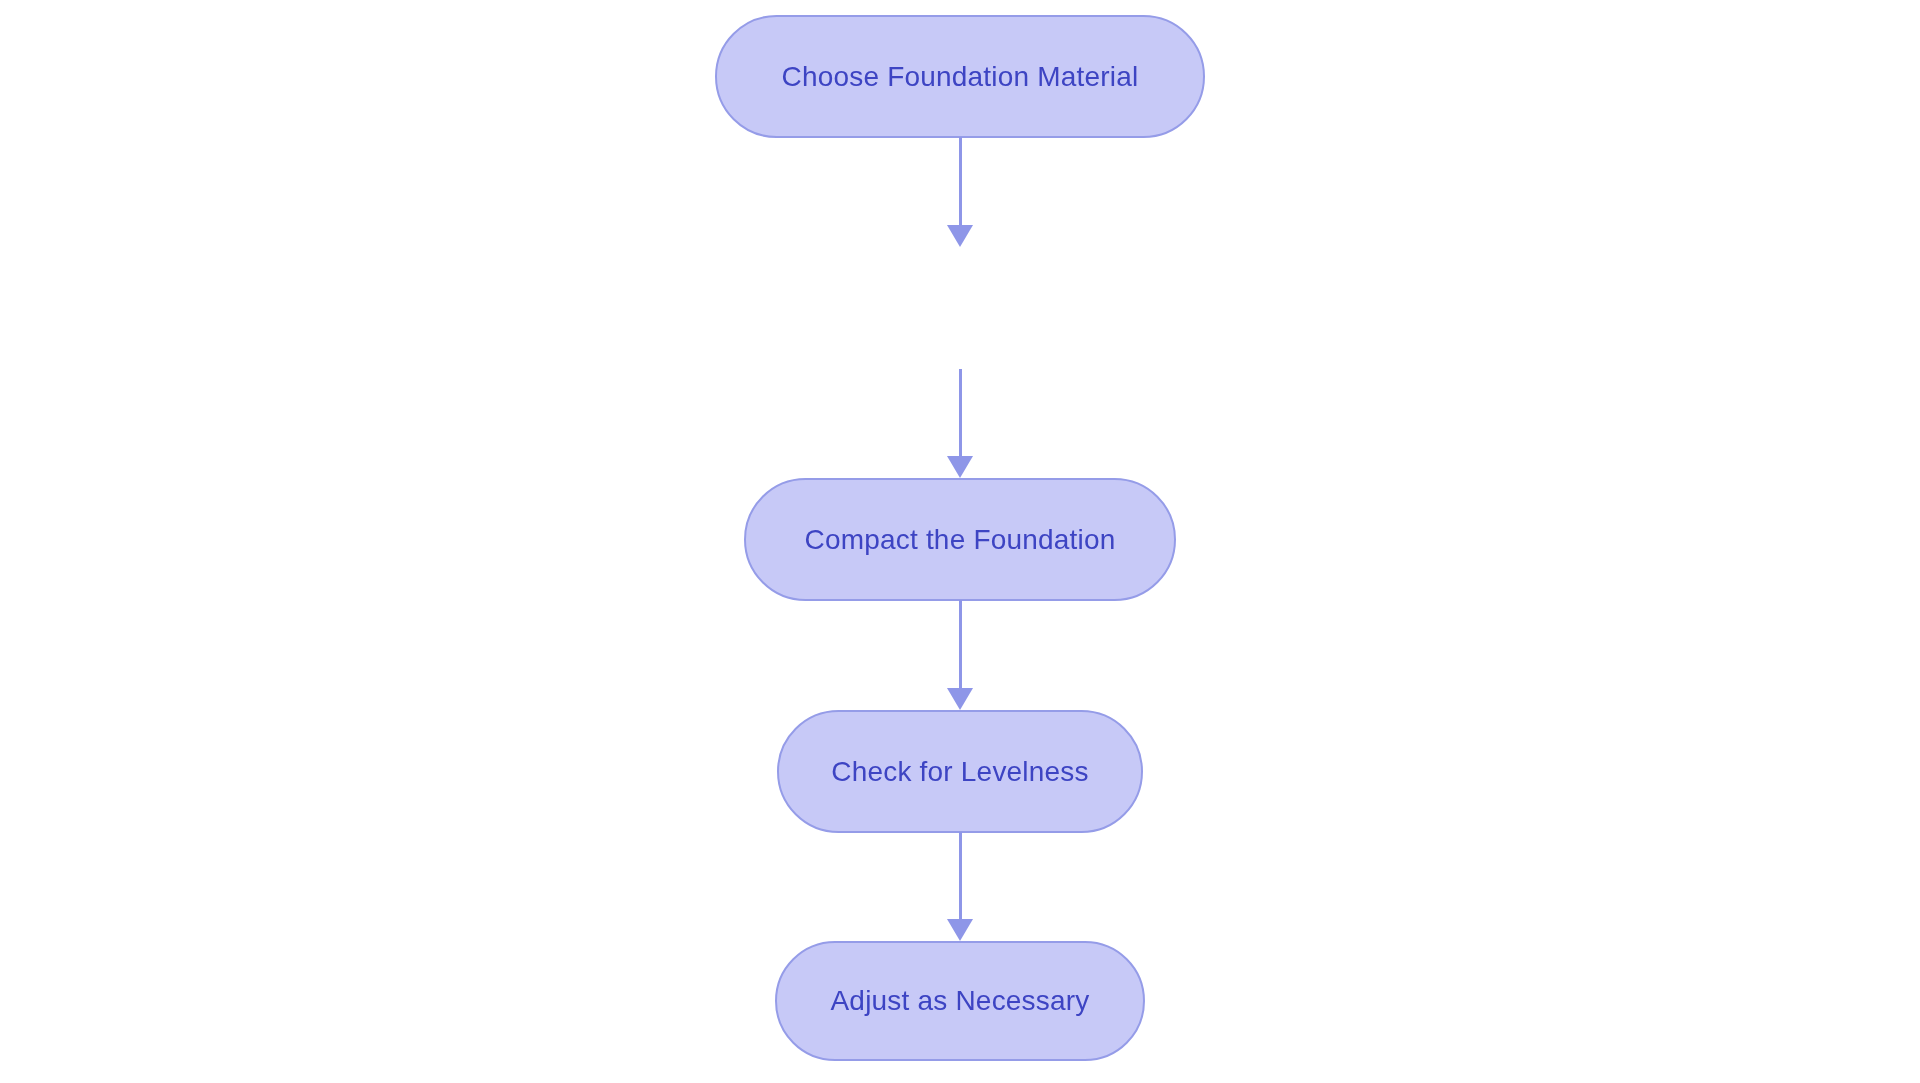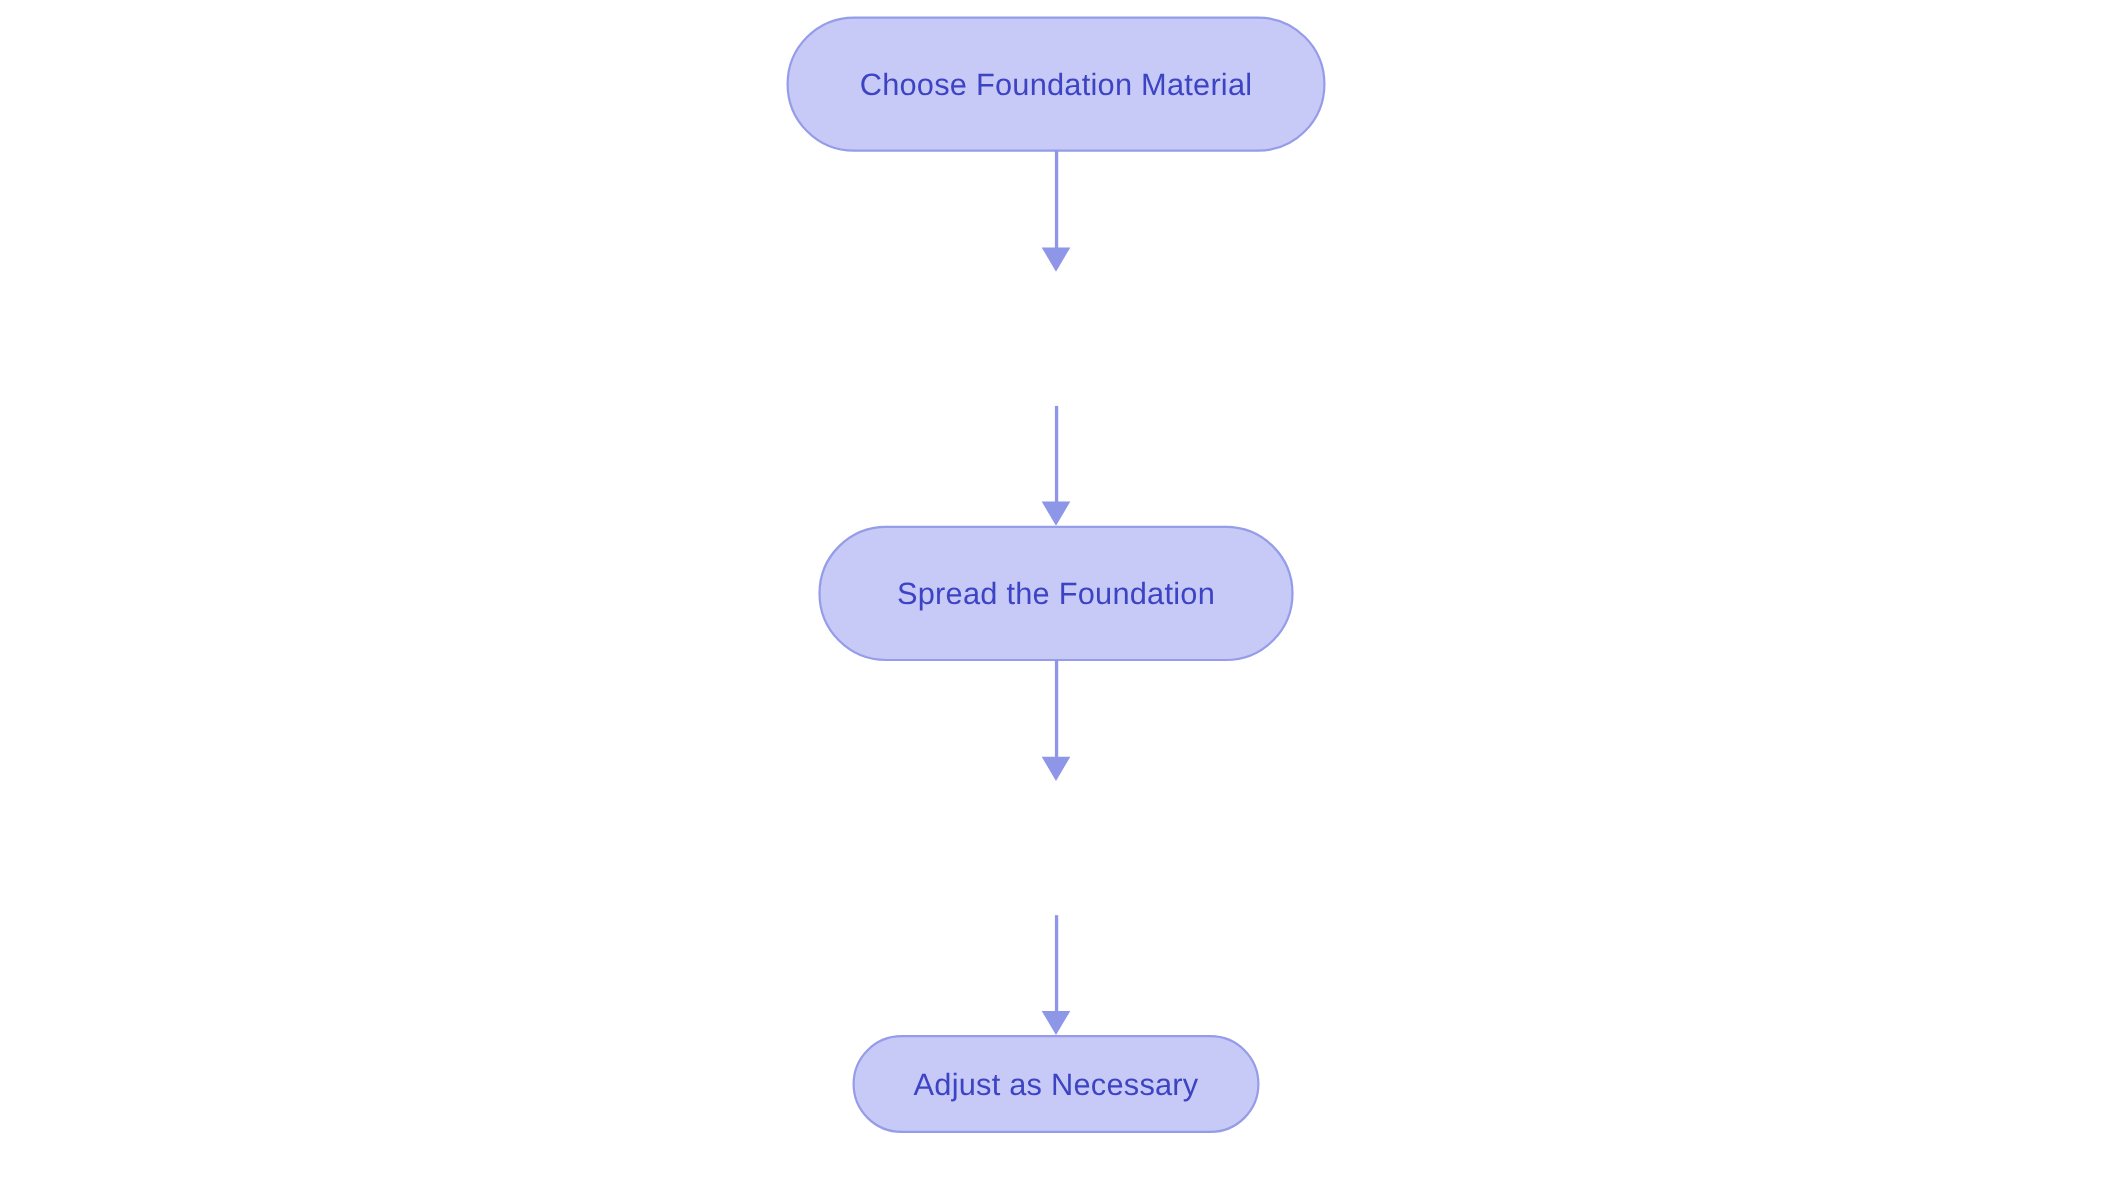--- a/index.html
+++ b/index.html
@@ -77,31 +77,34 @@
     <div class="head"></div>
   </div>
 
 
   <div class="connector" style="top:369px; height:109px;">
     <div class="shaft"></div>
     <div class="head"></div>
   </div>
 
   <div class="flow-node" style="left:744px; top:478px; width:432px;">
-    <span class="label">Spread the Foundation</span>
+    <span class="label">Compact the Foundation</span>
   </div>
 
   <div class="connector" style="top:600px; height:110px;">
     <div class="shaft"></div>
     <div class="head"></div>
   </div>
 
+  <div class="flow-node" style="left:777px; top:710px; width:366px;">
+    <span class="label">Check for Levelness</span>
+  </div>
 
   <div class="connector" style="top:832px; height:109px;">
     <div class="shaft"></div>
     <div class="head"></div>
   </div>
 
-  <div class="flow-node" style="left:775px; top:941px; width:370px; height:89px;">
+  <div class="flow-node" style="left:775px; top:941px; width:370px; height:120px;">
     <span class="label">Adjust as Necessary</span>
   </div>
 
 </div>
 
 </body></html>

